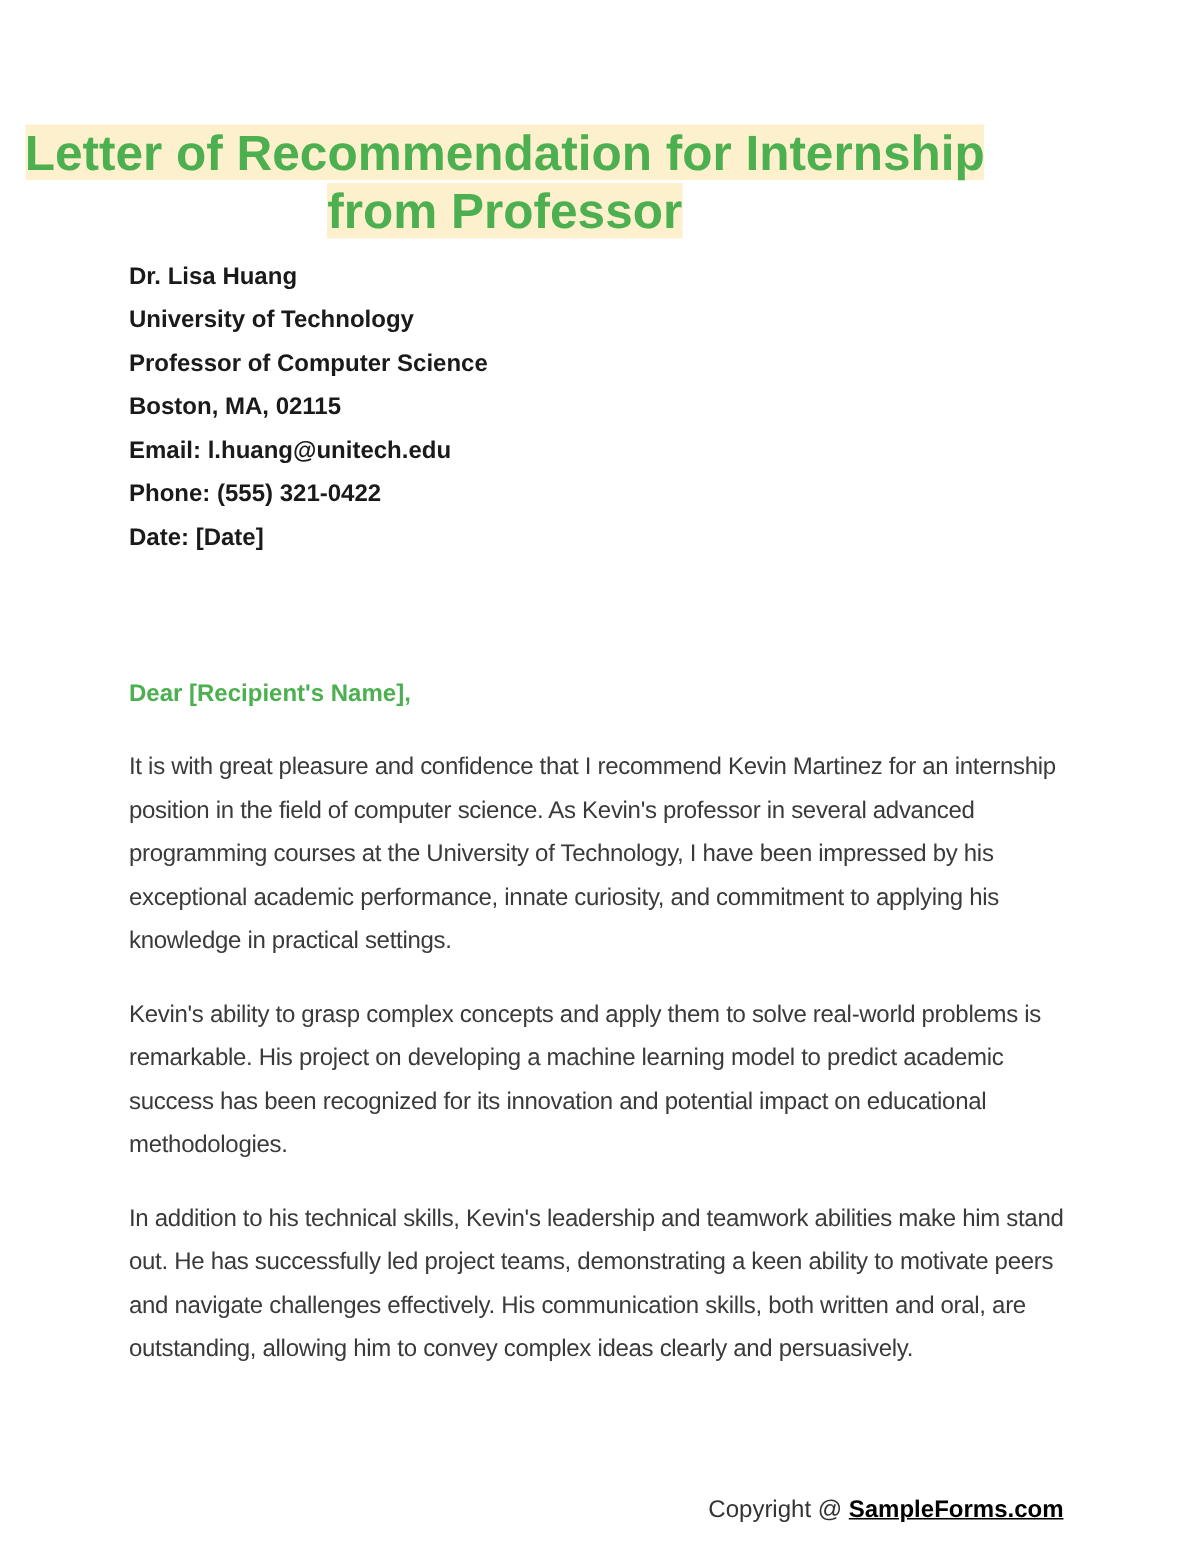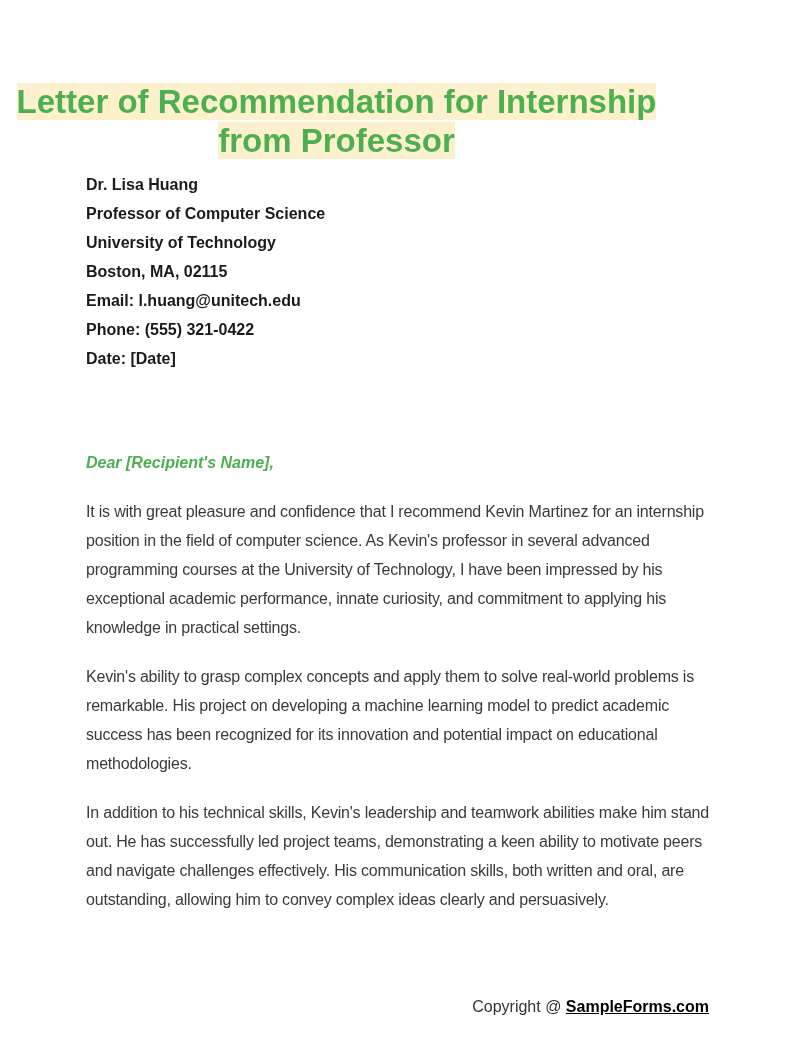--- a/index.html
+++ b/index.html
@@ -51,21 +51,20 @@
       white-space: nowrap;
     }
     .salutation {
       position: absolute;
       top: 452px;
       left: 86px;
       font-weight: bold;
       font-size: 16px;
       line-height: 22px;
       color: #4caf50;
-      font-style: italic;
     }
     .body {
       position: absolute;
       top: 497px;
       left: 86px;
       width: 630px;
     }
     .para {
       font-size: 16px;
       line-height: 29px;
@@ -93,22 +92,22 @@
 <body>
 
 <div class="title-wrap">
   <div class="title-box">
     <h1 class="title" style="margin:0;">Letter of Recommendation for Internship from Professor</h1>
   </div>
 </div>
 
 <div class="sender">
   <div class="sender-line">Dr. Lisa Huang</div>
+  <div class="sender-line">University of Technology</div>
   <div class="sender-line">Professor of Computer Science</div>
-  <div class="sender-line">University of Technology</div>
   <div class="sender-line">Boston, MA, 02115</div>
   <div class="sender-line">Email: l.huang@unitech.edu</div>
   <div class="sender-line">Phone: (555) 321-0422</div>
   <div class="sender-line">Date: [Date]</div>
 </div>
 
 <div class="salutation">Dear [Recipient's Name],</div>
 
 <div class="body">
   <p class="para">It is with great pleasure and confidence that I recommend Kevin Martinez for an internship position in the field of computer science. As Kevin's professor in several advanced programming courses at the University of Technology, I have been impressed by his exceptional academic performance, innate curiosity, and commitment to applying his knowledge in practical settings.</p>

